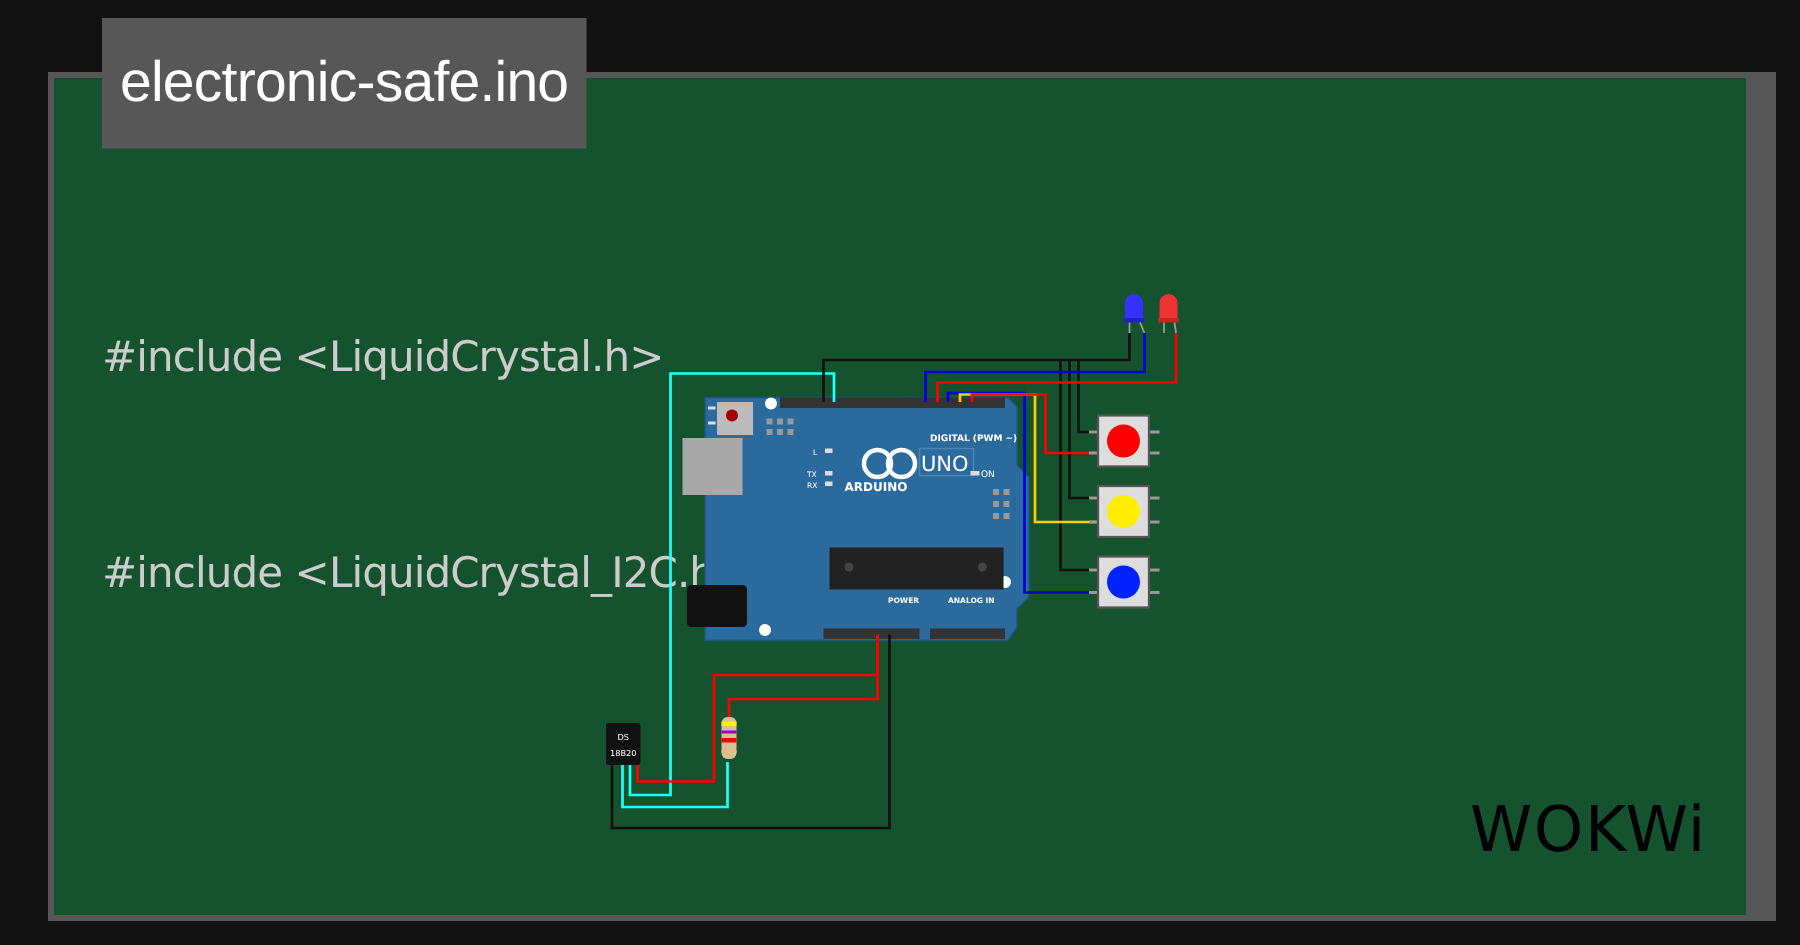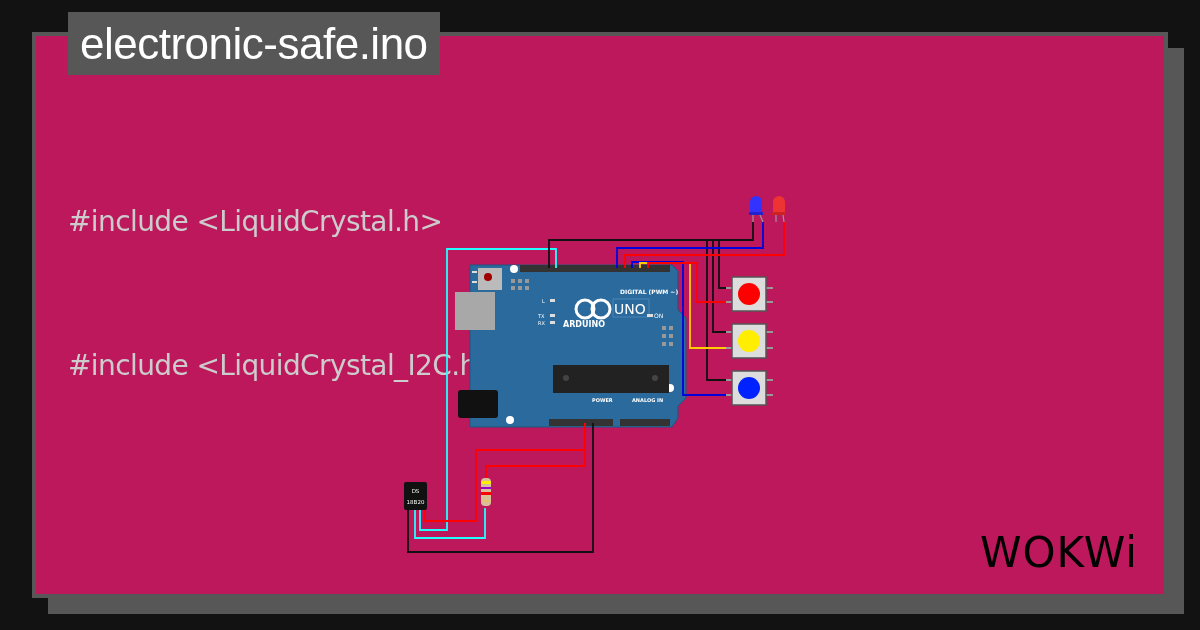--- a/index.html
+++ b/index.html
@@ -6,33 +6,33 @@
   body {
     width: 1200px; height: 630px; overflow: hidden;
     background: #121212; position: relative;
     font-family: "DejaVu Sans", sans-serif;
   }
   .shadow {
     position: absolute; left: 48px; top: 48px; width: 1136px; height: 566px;
     background: #575757;
   }
   .card {
-    position: absolute; left: 32px; top: 32px; width: 1128px; height: 558px;
-    border: 4px solid #575757; background: #be185d; overflow: hidden;
+    position: absolute; left: 32px; top: 48px; width: 1128px; height: 558px;
+    border: 4px solid #575757; background: #14532d; overflow: hidden;
   }
   .code {
     position: absolute; left: 32px; top: 66px; margin: 0;
     font-family: "DejaVu Sans", sans-serif; font-size: 28px;
     line-height: 48px; color: #cccccc; white-space: pre; letter-spacing: -0.6px;
   }
   .code .ln { display: block; height: 48px; }
   .title {
-    position: absolute; left: 68px; top: 12px; height: 63px; padding: 0 12px;
+    position: absolute; left: 68px; top: 12px; height: 63px; padding: 12px 12px;
     background: #575757; color: #ffffff;
-    font-family: "Liberation Sans", sans-serif; font-size: 44px; line-height: 63px;
+    font-family: "Liberation Sans", sans-serif; font-size: 38px; line-height: 63px;
     letter-spacing: -0.5px;
   }
   .diagram { position: absolute; left: 0; top: 0; width: 1200px; height: 630px; }
 </style>
 </head>
 <body>
 
 <div class="shadow"></div>
 <div class="card">
   <div class="code">

